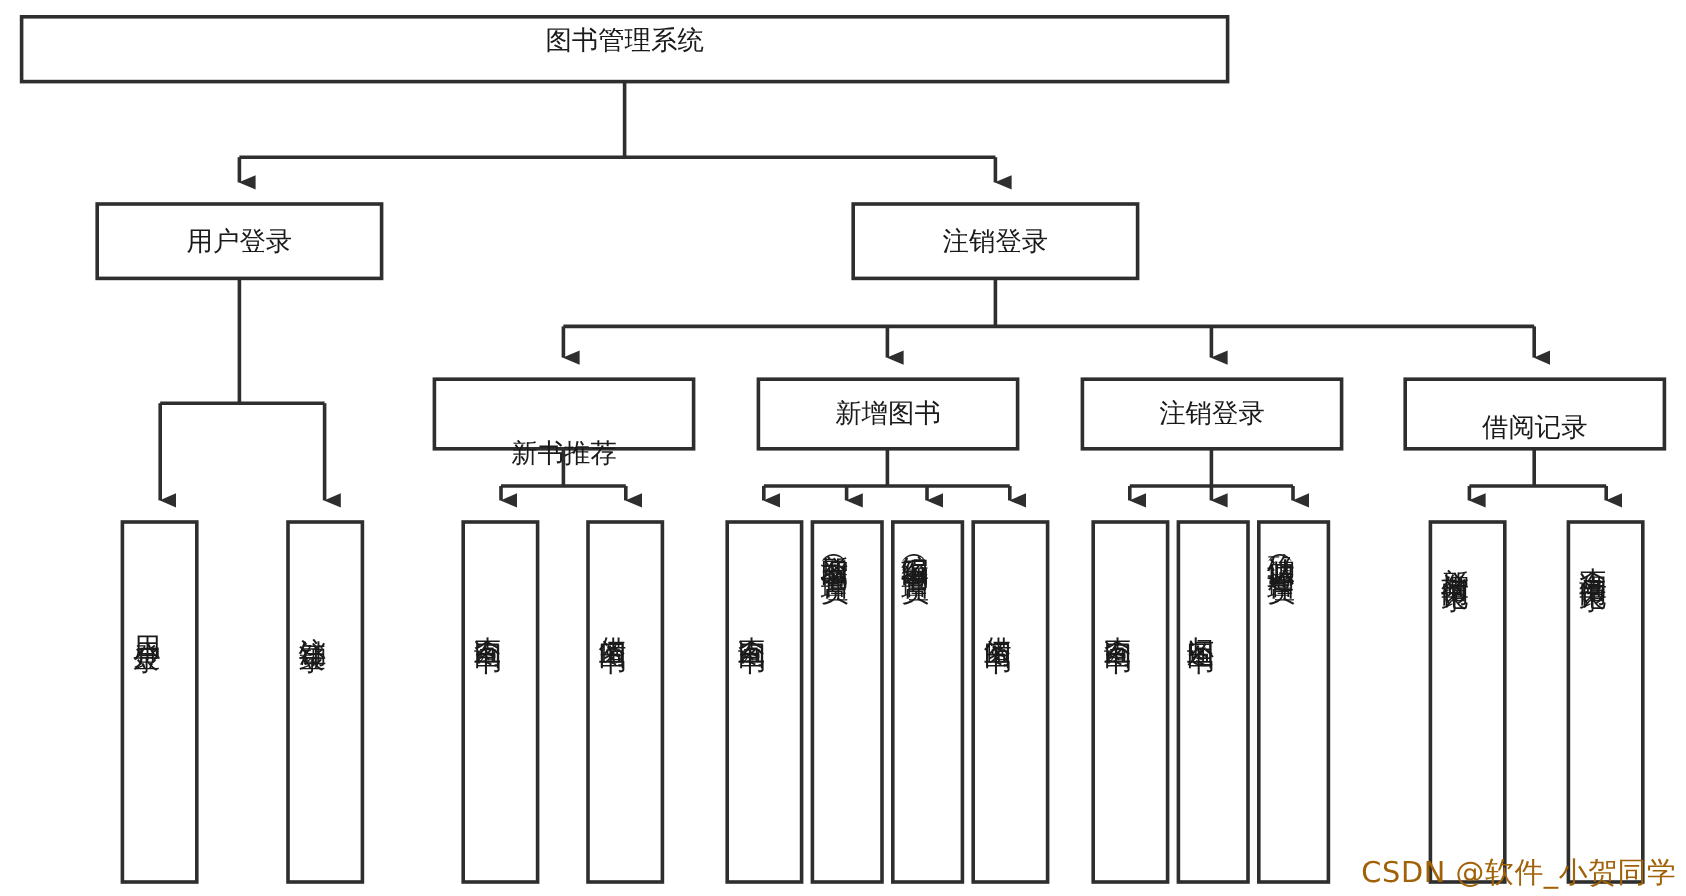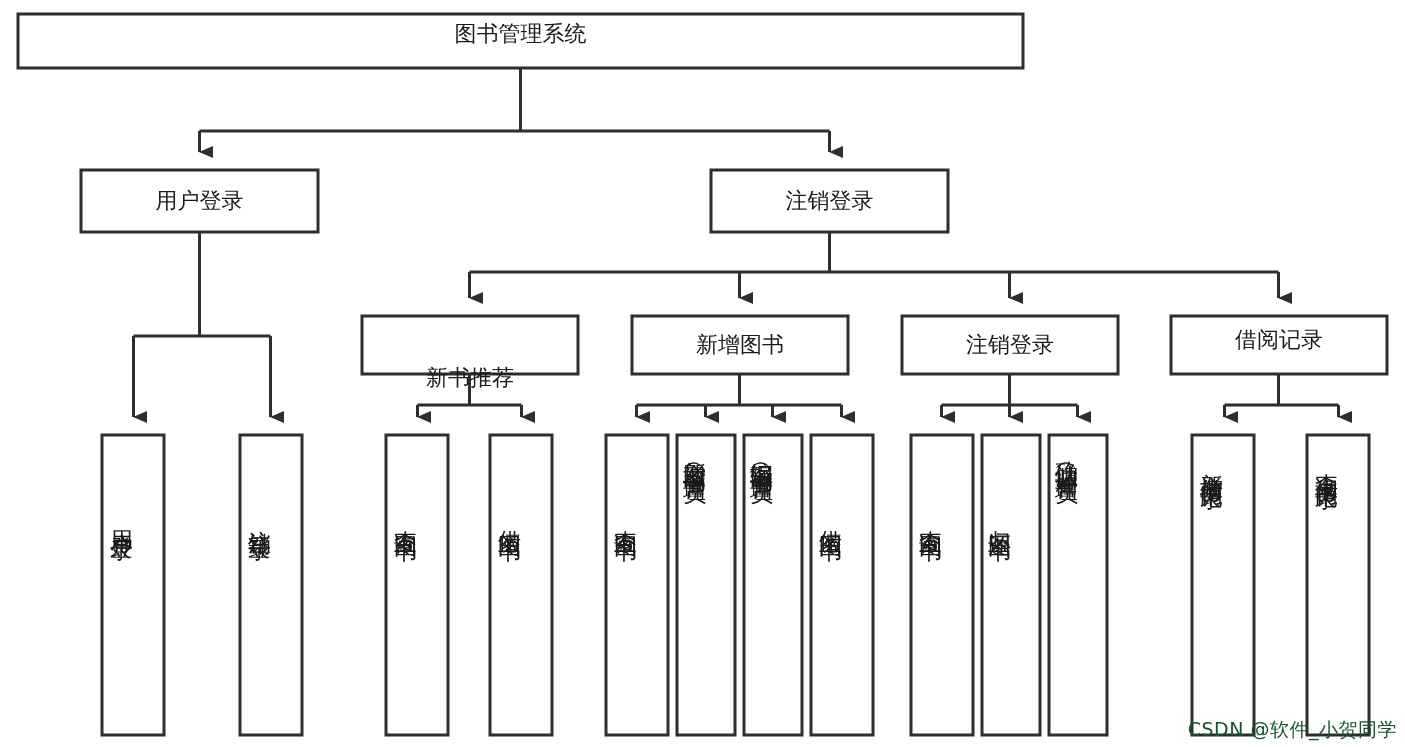--- a/index.html
+++ b/index.html
@@ -64,22 +64,22 @@
     display: flex;
     align-items: center;
     justify-content: center;
     pointer-events: none;
   }
   .watermark {
     position: absolute;
     right: 8px;
     bottom: 4px;
     font-family: "DejaVu Sans", "Liberation Sans", sans-serif;
-    font-size: 19px;
-    color: #14532d;
+    font-size: 24px;
+    color: #a16207;
     white-space: nowrap;
     letter-spacing: 0.5px;
   }
 </style>
 </head>
 <body>
 
 <div id="diagram-root">
 
   <svg class="diagram-canvas" viewBox="0 0 1405 747" xmlns="http://www.w3.org/2000/svg">
@@ -167,21 +167,21 @@
   </svg>
 
   <div class="htext-wrap" style="left:18px;  top:14px;  width:1005px; height:40px;">图书管理系统</div>
 
   <div class="htext-wrap" style="left:81px;  top:170px; width:237px;  height:62px;">用户登录</div>
   <div class="htext-wrap" style="left:711px; top:170px; width:237px;  height:62px;">注销登录</div>
 
   <div class="htext-wrap" style="left:362px;  top:316px; width:216px; height:58px;margin-top:33px;">新书推荐</div>
   <div class="htext-wrap" style="left:632px;  top:316px; width:216px; height:58px;">新增图书</div>
   <div class="htext-wrap" style="left:902px;  top:316px; width:216px; height:58px;">注销登录</div>
-  <div class="htext-wrap" style="left:1171px; top:320px; width:216px; height:40px;">借阅记录</div>
+  <div class="htext-wrap" style="left:1171px; top:336px; width:216px; height:40px;">借阅记录</div>
 
   <div class="vtext-wrap" style="left:110px; top:512px;">用户登录</div>
   <div class="vtext-wrap" style="left:248px; top:512px;">注销登录</div>
 
   <div class="vtext-wrap" style="left:394px; top:512px;">查询图书</div>
   <div class="vtext-wrap" style="left:498px; top:512px;">借阅图书</div>
 
   <div class="vtext-wrap" style="left:614px; top:512px;">查询图书</div>
   <div class="vtext-wrap" style="left:683px; top:443px;">新增图书（管理员）</div>
   <div class="vtext-wrap" style="left:750px; top:443px;">编辑图书（管理员）</div>

